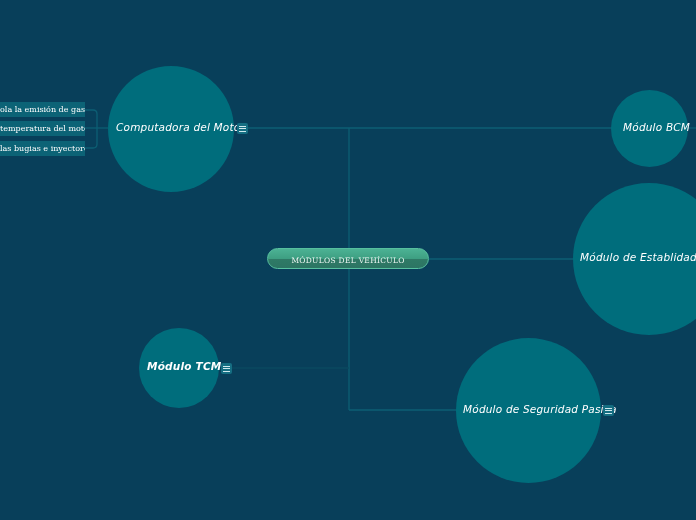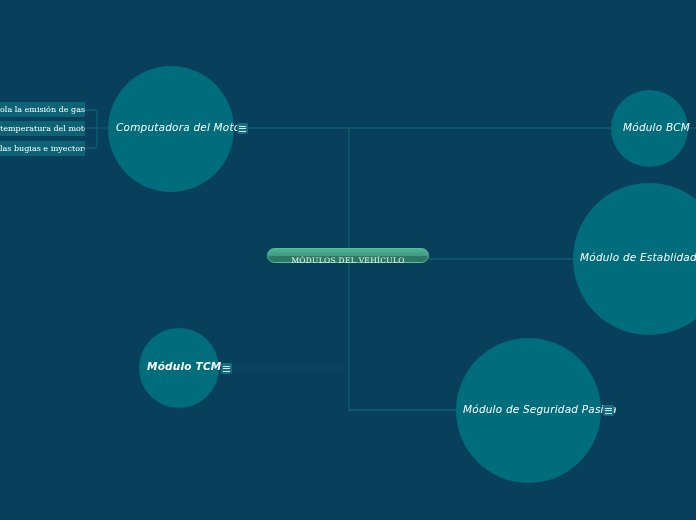--- a/index.html
+++ b/index.html
@@ -8,21 +8,21 @@
   svg.lines { position:absolute; left:0; top:0; width:696px; height:520px; }
   .circle { position:absolute; border-radius:50%; background:#006d7c; }
   .ctext { position:absolute; color:#ffffff; font-family:"DejaVu Sans", sans-serif; font-style:italic;
            font-size:10.5px; white-space:nowrap; letter-spacing:0.2px; }
   .menu-btn { position:absolute; width:11px; height:11px; background:#156e82; border-radius:2px;
               display:flex; flex-direction:column; justify-content:center; align-items:center; gap:1.5px; cursor:pointer; }
   .menu-btn span { display:block; width:7px; height:1px; background:#cfe9ee; }
   .leaf { position:absolute; height:15px; background:#0c6376; color:#ffffff;
           font-family:"DejaVu Serif", serif; font-size:8px; line-height:15px; padding:0 5px 0 0;
           text-align:right; white-space:nowrap; overflow:hidden; }
-  .root { position:absolute; left:267px; top:248px; width:162px; height:15px; border-radius:13px;
+  .root { position:absolute; left:267px; top:248px; width:162px; height:21px; border-radius:13px;
           background:linear-gradient(#4cb294 0%, #3e9f82 50%, #2f7a66 52%, #2c7563 100%);
           border:1px solid #57c09f; box-sizing:border-box; color:#eef7f3;
           font-family:"DejaVu Serif", serif; font-size:7.5px; text-align:center; line-height:23px; letter-spacing:0.3px; }
 </style>
 </head>
 <body>
 
 <svg class="lines" viewBox="0 0 696 520">
   <g fill="none" stroke="#0d5f74" stroke-width="1.3">
 

